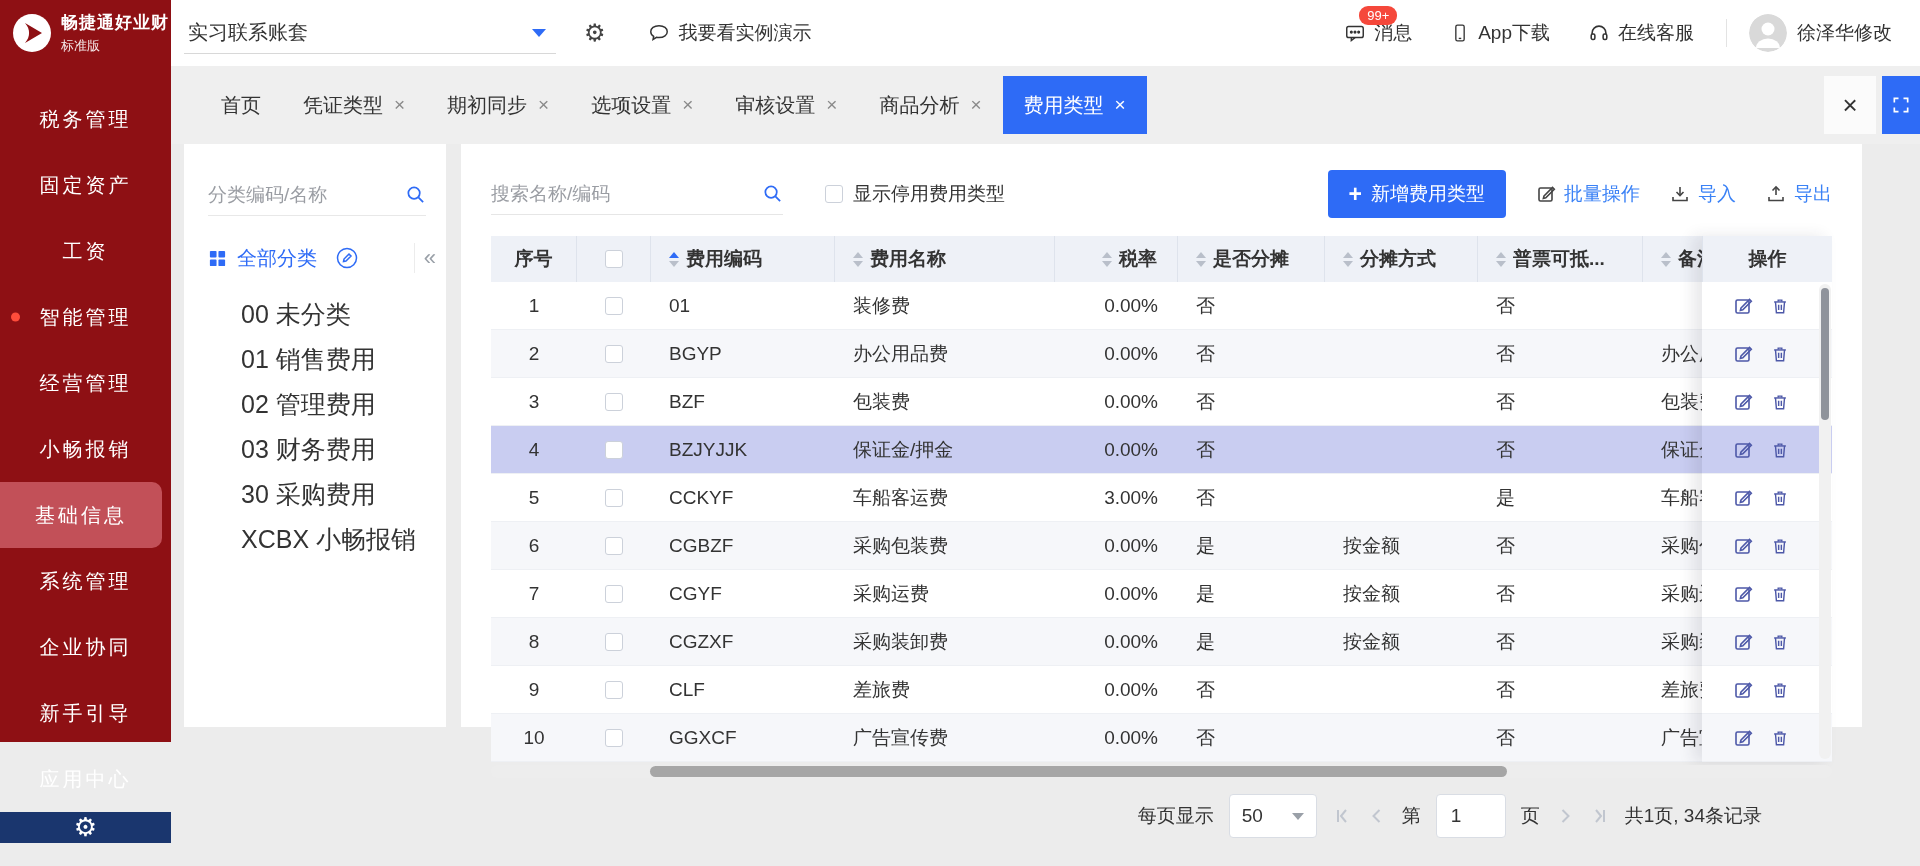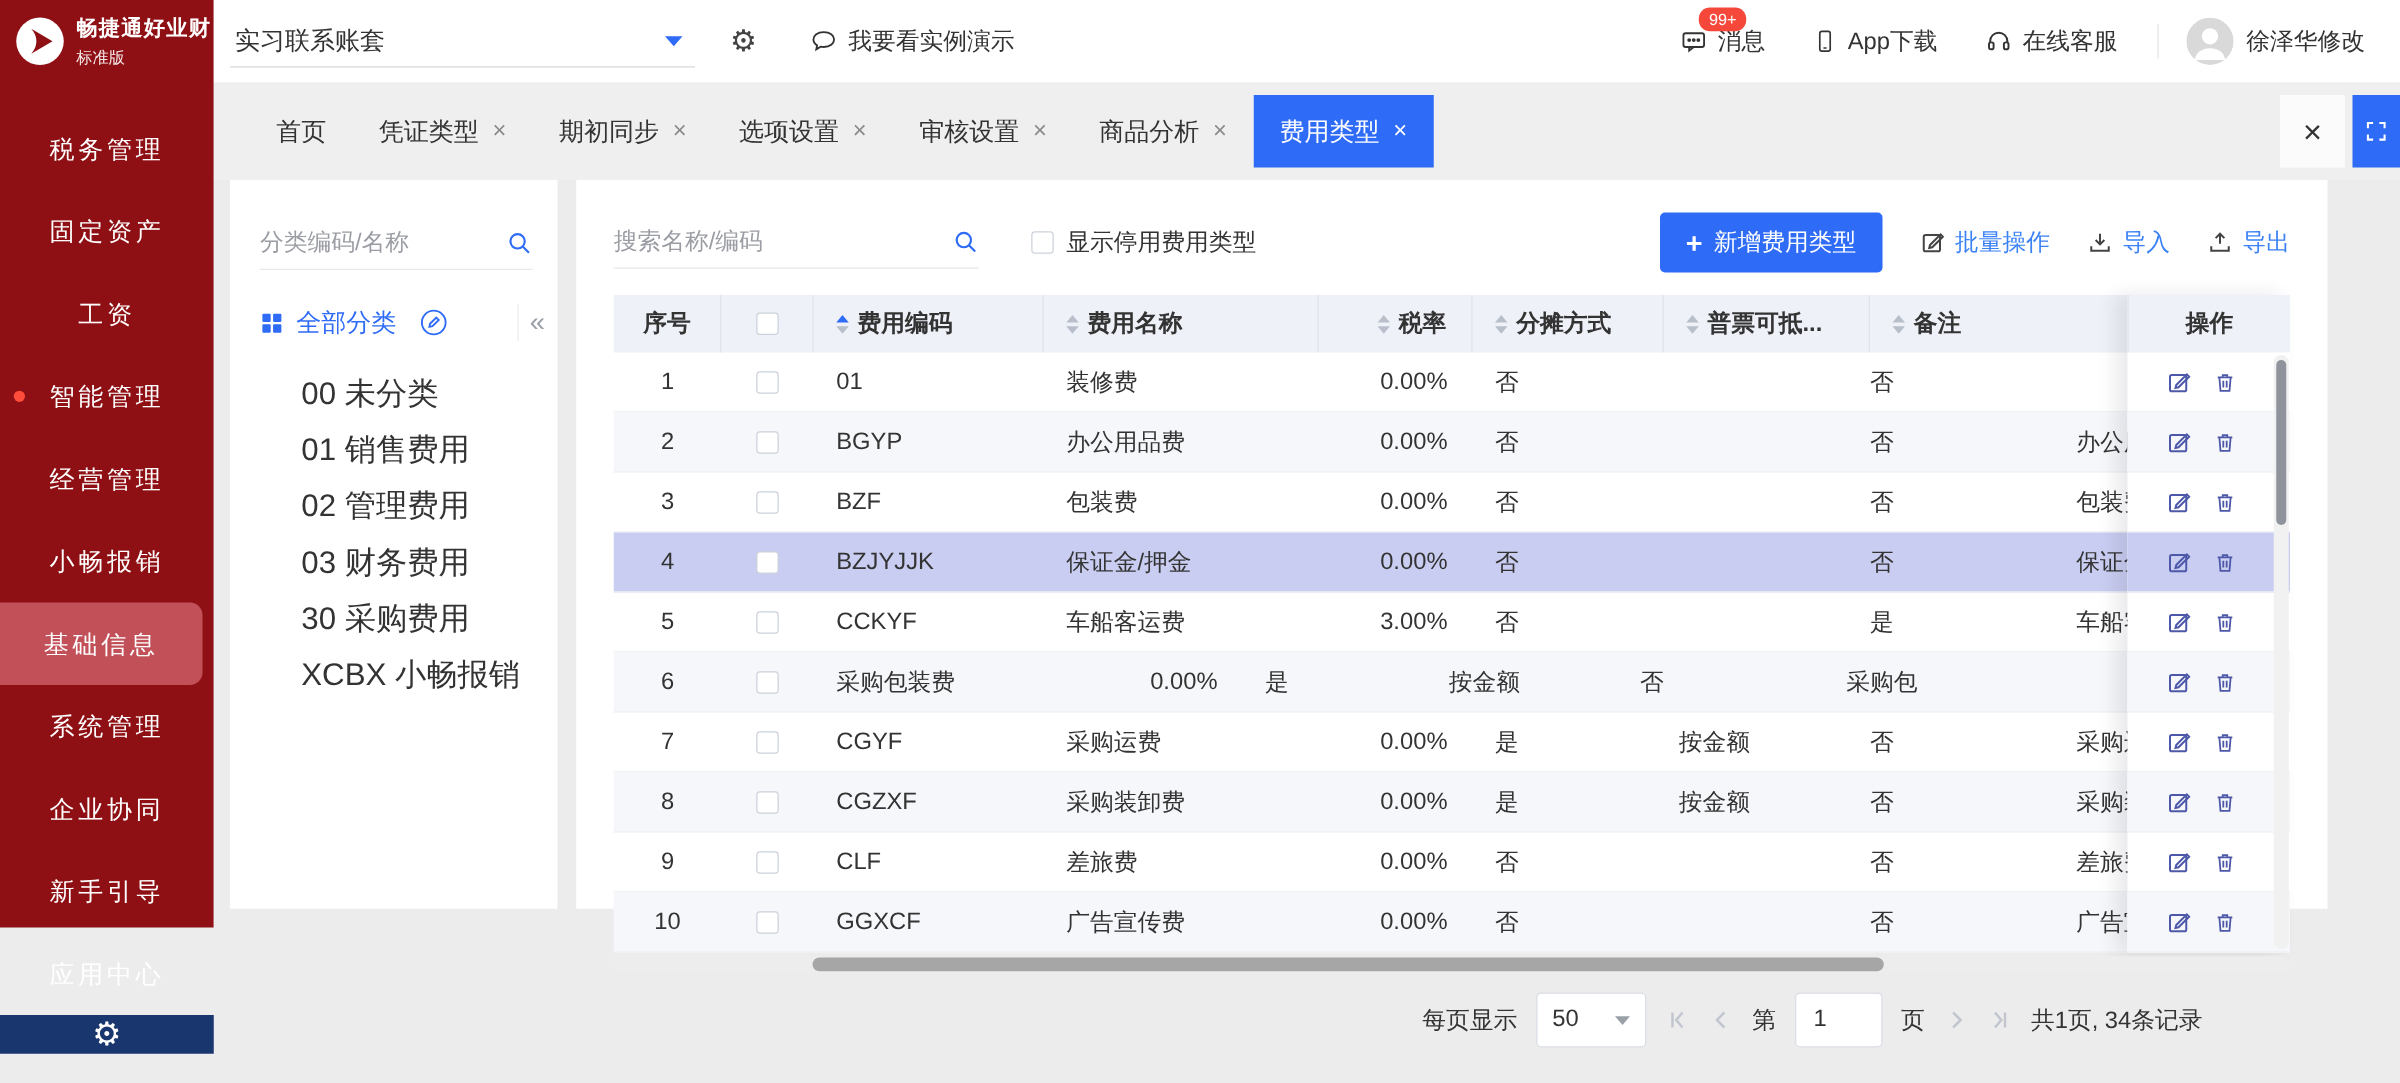--- a/index.html
+++ b/index.html
@@ -399,20 +399,27 @@
                 </span>
                 <span>费用名称</span>
               </div>
             <div class="th c-rate">
                 <span class="sort">
                   <span class="s-up"></span>
                   <span class="s-down"></span>
                 </span>
                 <span>税率</span>
               </div>
+            <div class="th c-share">
+                <span class="sort">
+                  <span class="s-up"></span>
+                  <span class="s-down"></span>
+                </span>
+                <span>是否分摊</span>
+              </div>
             <div class="th c-method">
                 <span class="sort">
                   <span class="s-up"></span>
                   <span class="s-down"></span>
                 </span>
                 <span>分摊方式</span>
               </div>
             <div class="th c-deduct">
                 <span class="sort">
                   <span class="s-up"></span>
@@ -492,20 +499,21 @@
                 <div class="td c-share">否</div>
                 <div class="td c-method"></div>
                 <div class="td c-deduct">是</div>
                 <div class="td c-note">车船客</div>
               </div>
               <div class="tr">
                 <div class="td c-seq">6</div>
                 <div class="td c-chk">
                   <span class="cb"></span>
                 </div>
+                <div class="td c-code">CGBZF</div>
                 <div class="td c-name">采购包装费</div>
                 <div class="td c-rate">0.00%</div>
                 <div class="td c-share">是</div>
                 <div class="td c-method">按金额</div>
                 <div class="td c-deduct">否</div>
                 <div class="td c-note">采购包</div>
               </div>
               <div class="tr">
                 <div class="td c-seq">7</div>
                 <div class="td c-chk">

